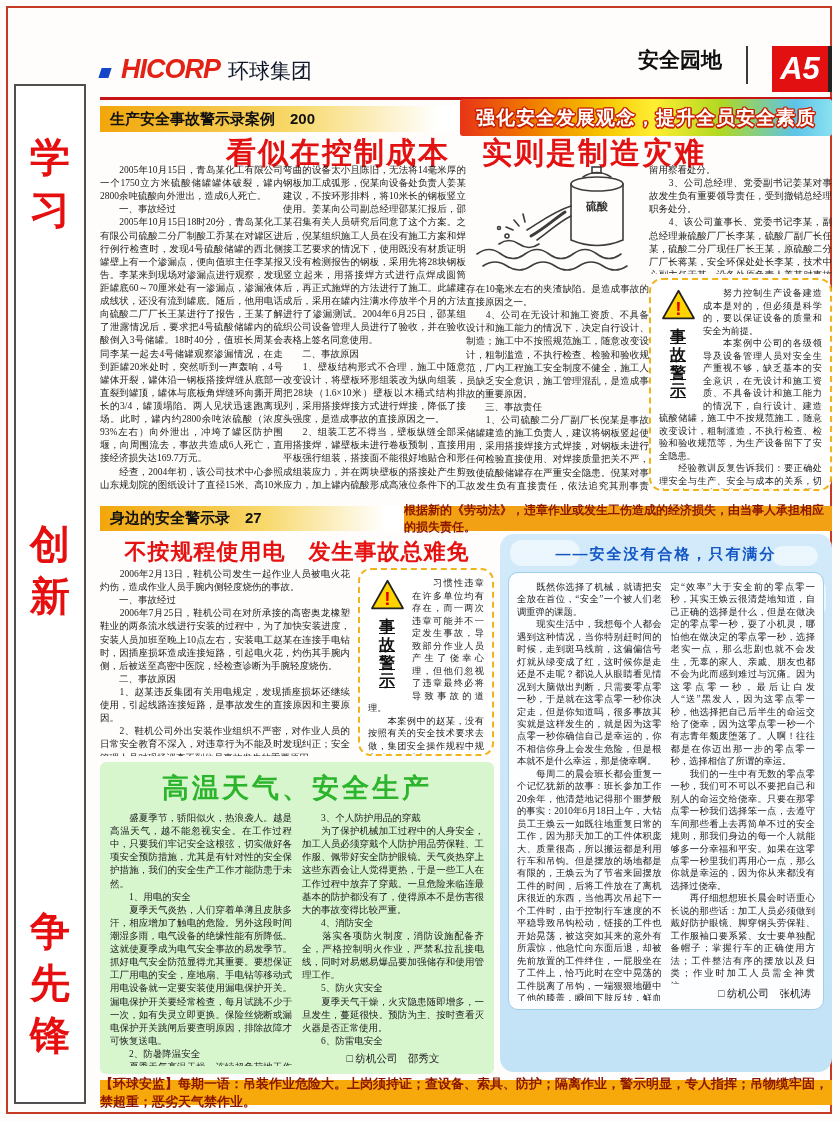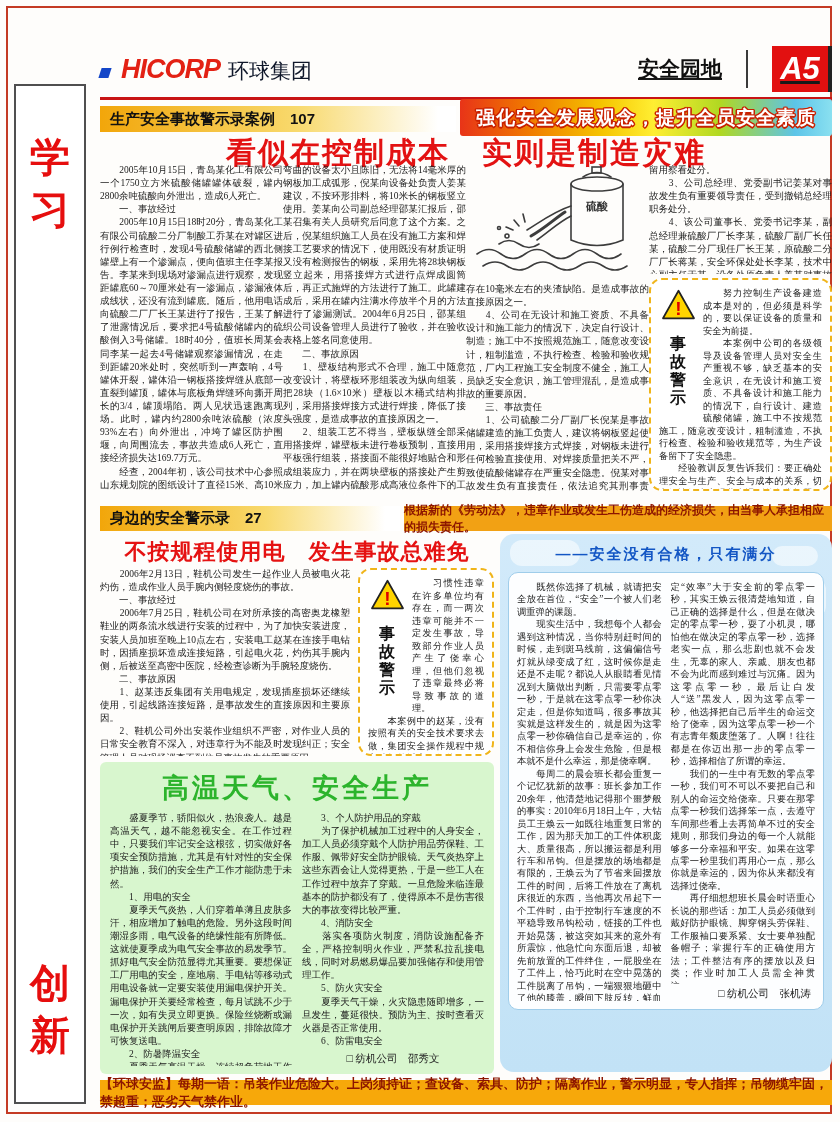--- a/index.html
+++ b/index.html
@@ -29,21 +29,21 @@
 
   
   .header {
     position:absolute; left:100px; top:44px; width:732px; height:50px;
     display:flex; justify-content:space-between; align-items:center;
   }
   .logo-wrap { display:flex; align-items:baseline; gap:8px; }
   .logo-mark { font-size:27px; font-weight:900; font-style:italic; color:#e32114; letter-spacing:-1px; }
   .logo-dot { display:inline-block; width:10px; height:10px; background:#1446c8; transform:skewX(-18deg); margin-right:3px; }
   .company { font-size:21px; font-weight:400; color:#0f172a; }
-  .header-right { display:flex; align-items:center; gap:24px;text-decoration:underline; }
+  .header-right { display:flex; gap:24px; }
   .section-name { font-size:21px; font-weight:900; font-family:"Liberation Serif", serif; color:#101010; }
   .vdiv { width:2px; height:38px; background:#3a3a3a; }
   .masthead { font-size:33px; font-weight:900; font-style:italic; color:#e01010; font-family:"Liberation Serif", serif; letter-spacing:2px; }
   .page-no {
     width:60px; height:46px; background:#e21010; color:#fff;
     font-size:31px; font-weight:900; font-style:italic;
     display:flex; align-items:center; justify-content:center;
     border-right:4px solid #222;
   }
   .red-rule { position:absolute; left:100px; top:97px; width:732px; height:3px; background:#c81414; }
@@ -88,22 +88,22 @@
   .grow { flex:1 1 0; }
 
   
   .warnbox {
     border:2.5px dashed #f0b418; border-radius:13px; background:#fff;
     padding:7px 8px; overflow:hidden; margin-top:4px;
   }
   .warn-head { float:left; width:38px; margin:2px 6px 2px 0; text-align:center; }
   .warn-head svg { width:35px; height:31px; display:block; margin:0 auto 3px; }
   .warn-label {
-    width:1.1em; margin:15px auto; font-size:16px; font-weight:900; color:#111;
-    line-height:1.12; word-break:break-all; text-align:center;
+    width:1.1em; margin:8px auto; font-size:16px; font-weight:900; color:#111;
+    line-height:1.12; word-break:break-all; text-align:center;text-decoration:underline;
   }
   .warn-text {
     font-size:9.2px; line-height:1.36; text-align:justify; white-space:pre-line;
     font-family:"Liberation Serif", serif;
   }
 
   
   .law-bar {
     position:absolute; left:404px; top:506px; width:428px; height:25px;
     background:#f2a114; color:#8c1500; font-weight:700; font-size:12px;
@@ -159,37 +159,38 @@
   .sig-right { text-align:right; padding-right:4px; }
 </style>
 </head>
 <body>
 
 <div class="frame"></div>
 
 <div class="sidebar">
   <div class="sidebar-group">学习</div>
   <div class="sidebar-group">创新</div>
+  <div class="sidebar-group">争先锋</div>
 </div>
 
 <div class="header">
   <div class="logo-wrap">
     <span class="logo-dot"></span>
     <span class="logo-mark">HICORP</span>
     <span class="company">环球集团</span>
   </div>
   <div class="header-right">
     <span class="section-name">安全园地</span>
     <span class="vdiv"></span>
     <span class="page-no">A5</span>
   </div>
 </div>
 <div class="red-rule"></div>
 
-<div class="abs grad-bar case-bar">生产安全事故警示录案例　107</div>
+<div class="abs grad-bar case-bar">生产安全事故警示录案例　200</div>
 <div class="slogan-banner">强化安全发展观念，提升全员安全素质</div>
 
 <div class="main-title">看似在控制成本　实则是制造灾难</div>
 <div class="main-cols">
   <div class="mcol">
     <div class="bodytext grow">　　2005年10月15日，青岛某化工有限公司一个1750立方米硫酸储罐罐体破裂，罐内2800余吨硫酸向外泄出，造成6人死亡。
 　　一、事故经过
 　　2005年10月15日18时20分，青岛某化工有限公司硫酸二分厂制酸工乔某在对罐区进行例行检查时，发现4号硫酸储罐的西北侧罐壁上有一个渗漏点，便向值班主任李某报告。李某来到现场对渗漏点进行观察，发现距罐底60～70厘米处有一渗漏点，渗漏液体成线状，还没有流到罐底。随后，他用电话向硫酸二厂厂长王某进行了报告，王某了解了泄露情况后，要求把4号硫酸储罐内的硫酸倒入3号储罐。18时40分，值班长周某会同李某一起去4号储罐观察渗漏情况，在走到距罐20米处时，突然听到一声轰响，4号罐体开裂，罐体沿一钢板搭接焊缝从底部一直裂到罐顶，罐体与底板角焊缝环向撕开周长的3/4，罐顶塌陷。两人见状迅速跑离现场。此时，罐内约2800余吨浓硫酸（浓度93%左右）向外泄出，冲垮了罐区防护围堰，向周围流去，事故共造成6人死亡，直接经济损失达169.7万元。
 　　经查，2004年初，该公司技术中心参照山东规划院的图纸设计了直径15米、高10米的硫酸储罐，经公司总经理兼技术中心主任姜某批准后，由该公司硫酸二分厂副厂长倪某带领维修班工人两个月完成的。按照图纸要求，圆柱形罐体应该用14毫米厚的钢板环形排料焊接再组装成型。因该公司钢板弧度</div>
   </div>

